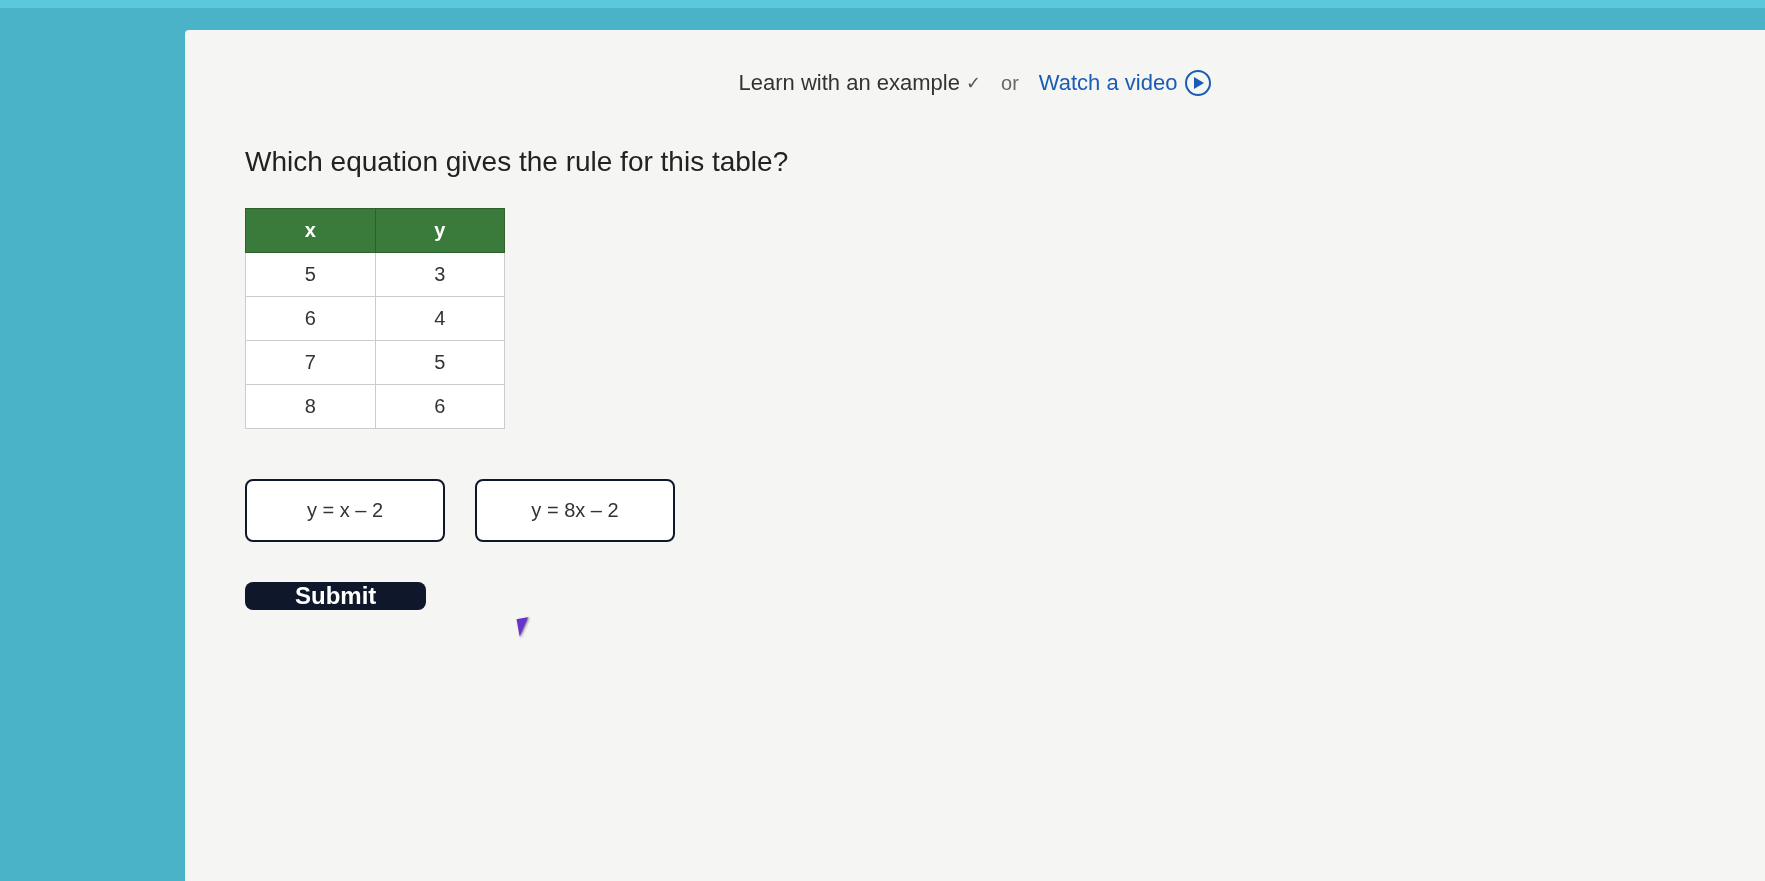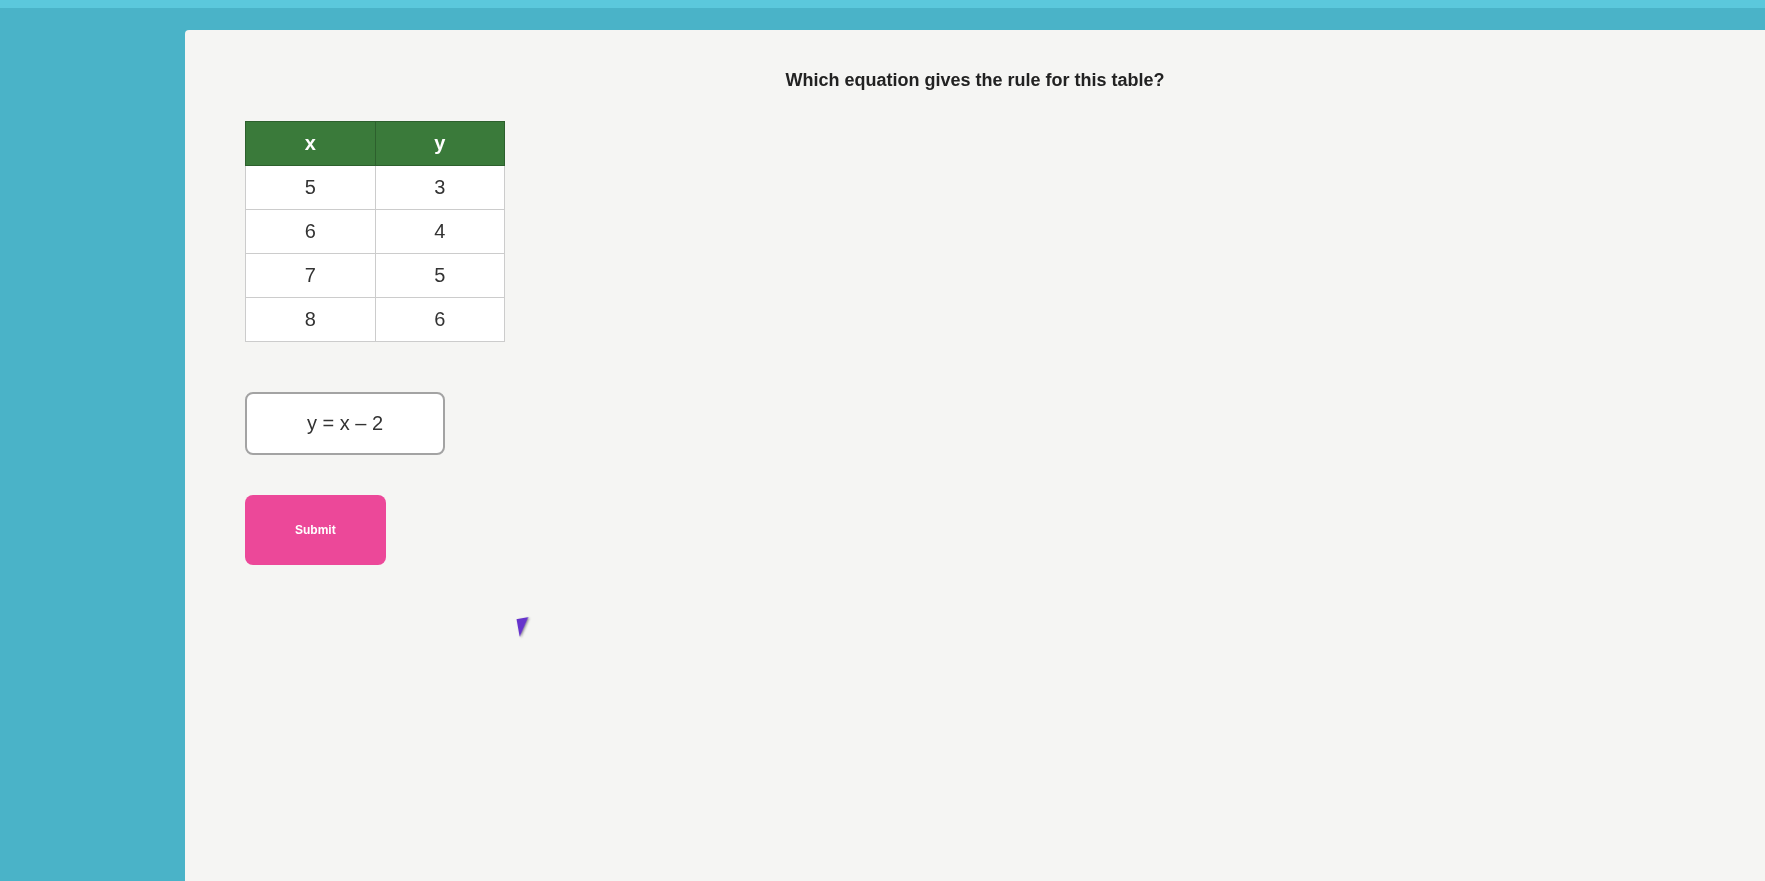--- a/index.html
+++ b/index.html
@@ -86,25 +86,24 @@
     .play-triangle {
       width: 0;
       height: 0;
       border-top: 6px solid transparent;
       border-bottom: 6px solid transparent;
       border-left: 10px solid #1a5cb5;
       margin-left: 2px;
     }
 
     .question-text {
-      font-size: 18px;
+      font-size: 28px;
       color: #222;
-      font-weight: 700;
+      font-weight: 400;
       margin-bottom: 30px;
-      text-align: center;
     }
 
     .table-wrapper {
       margin-bottom: 50px;
     }
 
     .data-table {
       border-collapse: collapse;
       width: 260px;
     }
@@ -129,39 +128,39 @@
     }
 
     .answer-options {
       display: flex;
       gap: 30px;
       flex-wrap: wrap;
       margin-bottom: 40px;
     }
 
     .answer-btn {
-      border: 2px solid #a3a3a3;
+      border: 2px solid #0f172a;
       border-radius: 8px;
       background: white;
       padding: 18px 40px;
       font-size: 20px;
       color: #333;
       cursor: pointer;
       font-family: inherit;
       min-width: 200px;
       text-align: center;
     }
 
     .submit-btn {
-      background: #ec4899;
+      background: #0f172a;
       color: white;
       border: none;
       border-radius: 8px;
-      padding: 28px 50px;
-      font-size: 12px;
+      padding: 0 50px;
+      font-size: 24px;
       cursor: pointer;
       font-family: inherit;
       font-weight: 600;
     }
 
     .cursor-overlay {
       position: absolute;
       top: 618px;
       left: 518px;
       width: 0;
@@ -175,20 +174,33 @@
       pointer-events: none;
     }
   </style>
 </head>
 <body>
 
 <div class="top-bar"></div>
 
 <div class="main-card">
 
+  <div class="top-nav">
+    <button class="learn-example-btn">
+      <span>Learn with an example</span>
+      <span class="chevron">✓</span>
+    </button>
+    <span class="or-text">or</span>
+    <button class="watch-video-btn">
+      <span>Watch a video</span>
+      <span class="play-icon">
+        <span class="play-triangle"></span>
+      </span>
+    </button>
+  </div>
 
   <div class="question-text">Which equation gives the rule for this table?</div>
 
   <div class="table-wrapper">
     <table class="data-table">
       <thead>
         <tr>
           <th>x</th>
           <th>y</th>
         </tr>
@@ -209,20 +221,21 @@
           <tr>
             <td>8</td>
             <td>6</td>
           </tr>
         </tbody>
     </table>
   </div>
 
   <div class="answer-options" id="answer-options">
   <button class="answer-btn">y = x – 2</button>
+      <button class="answer-btn">y = 8x – 2</button>
     </div>
 
   <button class="submit-btn">
     <span>Submit</span>
   </button>
 
 </div>
 
 <div class="cursor-overlay"></div>
 

